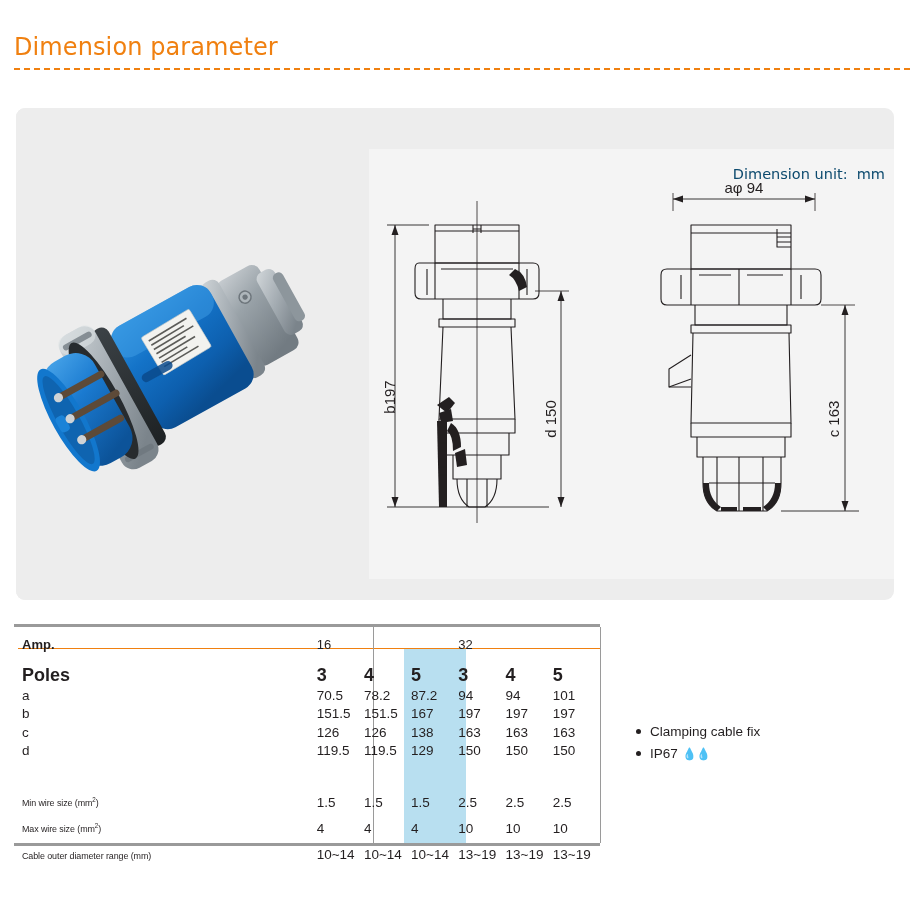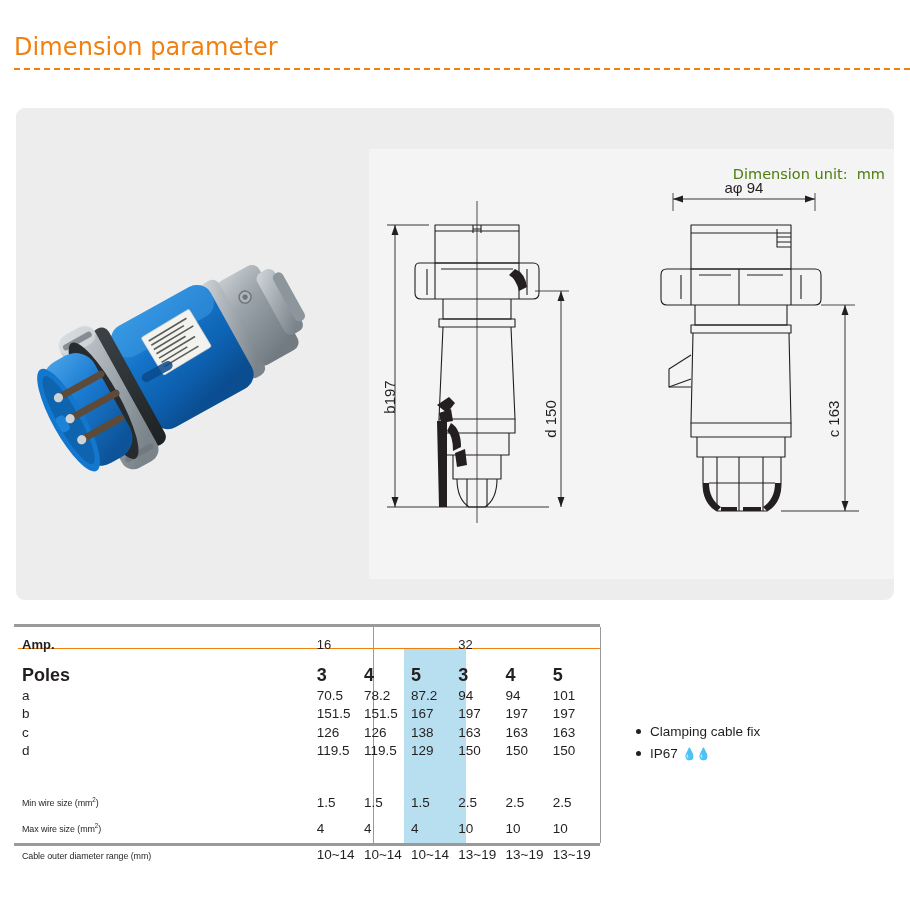--- a/index.html
+++ b/index.html
@@ -25,21 +25,21 @@
     background:#ededed;border-radius:9px;overflow:hidden;
   }
   .photo-area{position:absolute;left:0;top:0;width:353px;height:492px;}
   .product-photo{position:absolute;left:0;top:0;width:353px;height:492px;}
   .cad-panel{
     position:absolute;left:353px;top:41px;width:525px;height:430px;
     background:#f4f4f4;
   }
   .dim-unit{
     position:absolute;left:316px;top:17px;width:200px;text-align:right;
-    font-size:14.5px;color:#4d7c0f;
+    font-size:14.5px;color:#0c4a6e;
     font-family:"DejaVu Sans",sans-serif;white-space:pre;
   }
   .cad-svg{position:absolute;left:0;top:0;width:525px;height:430px;}
   .vlabel{
     font-size:15px;fill:#231f20;
     font-family:"Liberation Sans",sans-serif;
   }
   .hlabel{
     font-size:15px;fill:#231f20;
     font-family:"Liberation Sans",sans-serif;

